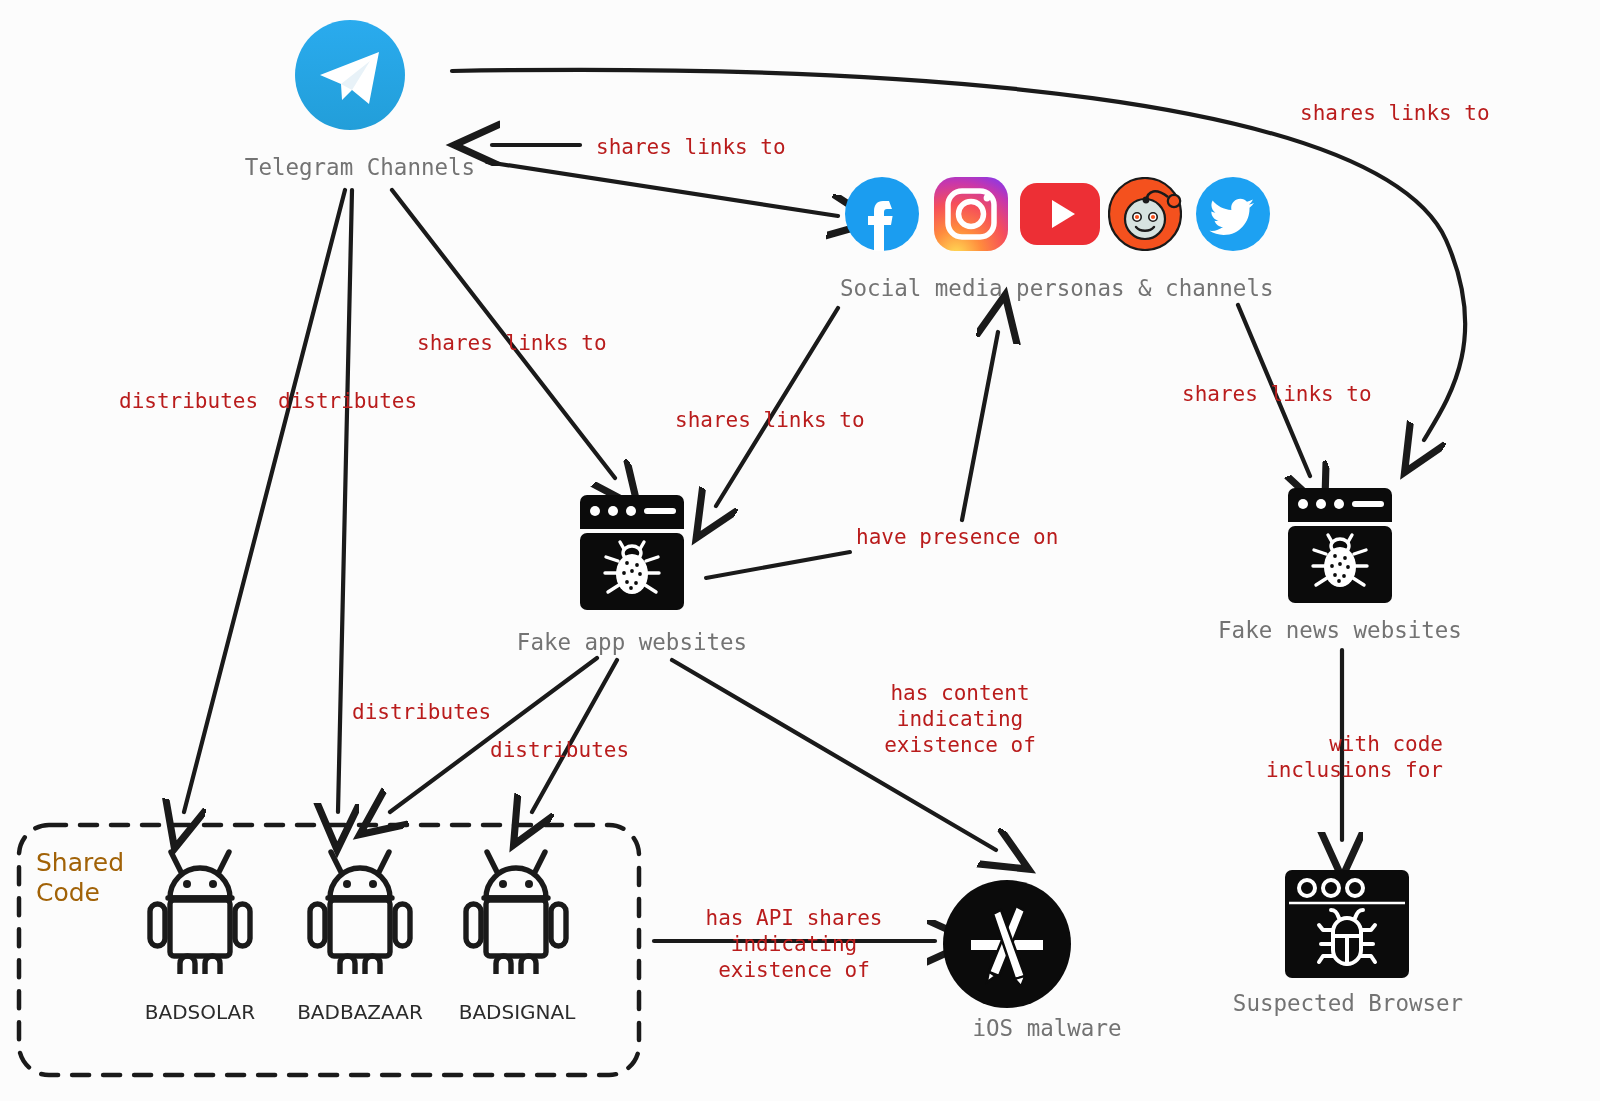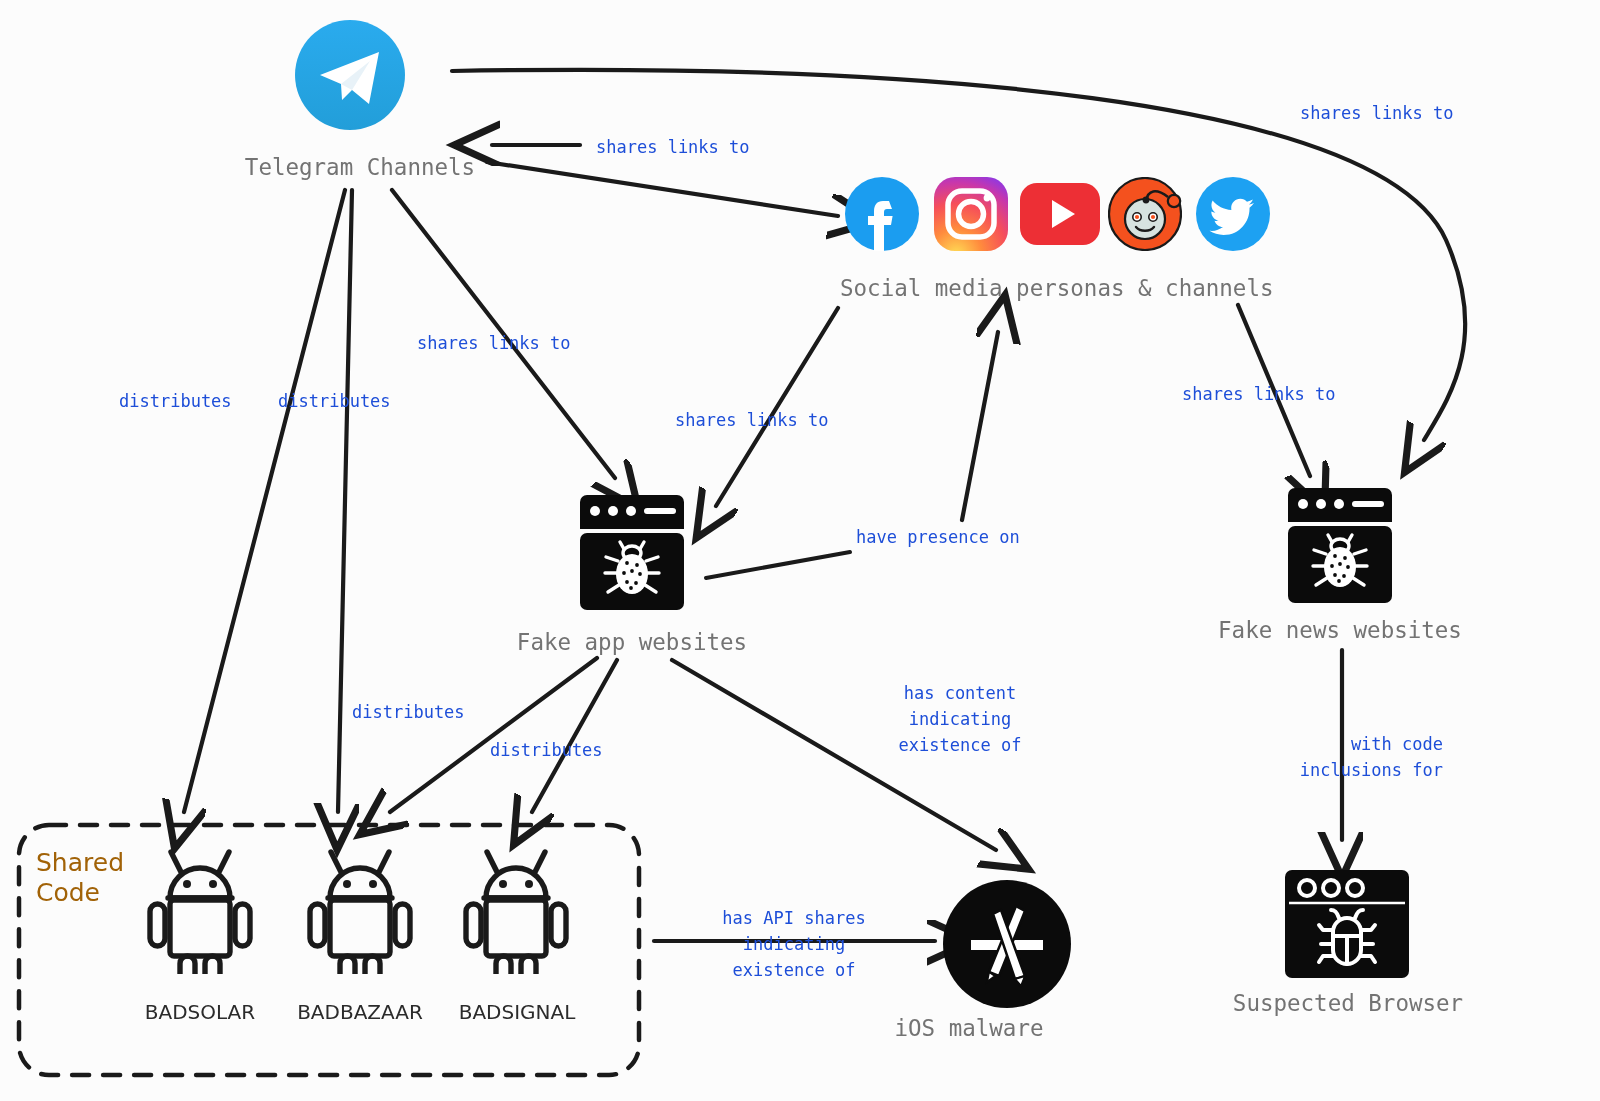--- a/index.html
+++ b/index.html
@@ -8,22 +8,22 @@
     background:#fcfcfc;
     font-family:"DejaVu Sans Mono","Liberation Mono",monospace;
     position:relative;
     overflow:hidden;
   }
   #stage{position:absolute;left:0;top:0;width:1600px;height:1101px;}
   svg.layer{position:absolute;left:0;top:0;width:1600px;height:1101px;}
   .edge-label{
     position:absolute;
     font-family:"DejaVu Sans Mono","Liberation Mono",monospace;
-    font-size:17px;
-    color:#1d4ed8;
+    font-size:21px;
+    color:#b91c1c;
     white-space:pre;
     line-height:26px;
     letter-spacing:0px;
   }
   .node-label{
     position:absolute;
     font-family:"DejaVu Sans Mono","Liberation Mono",monospace;
     font-size:22.5px;
     color:#737373;
     white-space:pre;
@@ -330,21 +330,21 @@
   </div>
 
   <div class="app-name" style="left:120px;top:1000px;width:160px;">BADSOLAR</div>
   <div class="app-name" style="left:280px;top:1000px;width:160px;">BADBAZAAR</div>
   <div class="app-name" style="left:437px;top:1000px;width:160px;">BADSIGNAL</div>
 
   <div class="node-label" style="left:200px;top:154px;width:320px;">Telegram Channels</div>
   <div class="node-label" style="left:472px;top:629px;width:320px;">Fake app websites</div>
   <div class="node-label" style="left:840px;top:275px;width:420px;">Social media personas &amp; channels</div>
   <div class="node-label" style="left:1180px;top:617px;width:320px;">Fake news websites</div>
-  <div class="node-label" style="left:869px;top:1015px;width:200px;">iOS malware</div>
+  <div class="node-label" style="left:947px;top:1015px;width:200px;">iOS malware</div>
   <div class="node-label" style="left:1108px;top:990px;width:480px;line-height:26px;"><span>Suspected Browser</span><br></div>
 
   <div class="edge-label" style="left:1300px;top:100px;">shares links to</div>
   <div class="edge-label" style="left:596px;top:134px;">shares links to</div>
   <div class="edge-label" style="left:417px;top:330px;">shares links to</div>
   <div class="edge-label" style="left:675px;top:407px;">shares links to</div>
   <div class="edge-label" style="left:1182px;top:381px;">shares links to</div>
   <div class="edge-label" style="left:119px;top:388px;">distributes</div>
   <div class="edge-label" style="left:278px;top:388px;">distributes</div>
   <div class="edge-label" style="left:352px;top:699px;">distributes</div>

